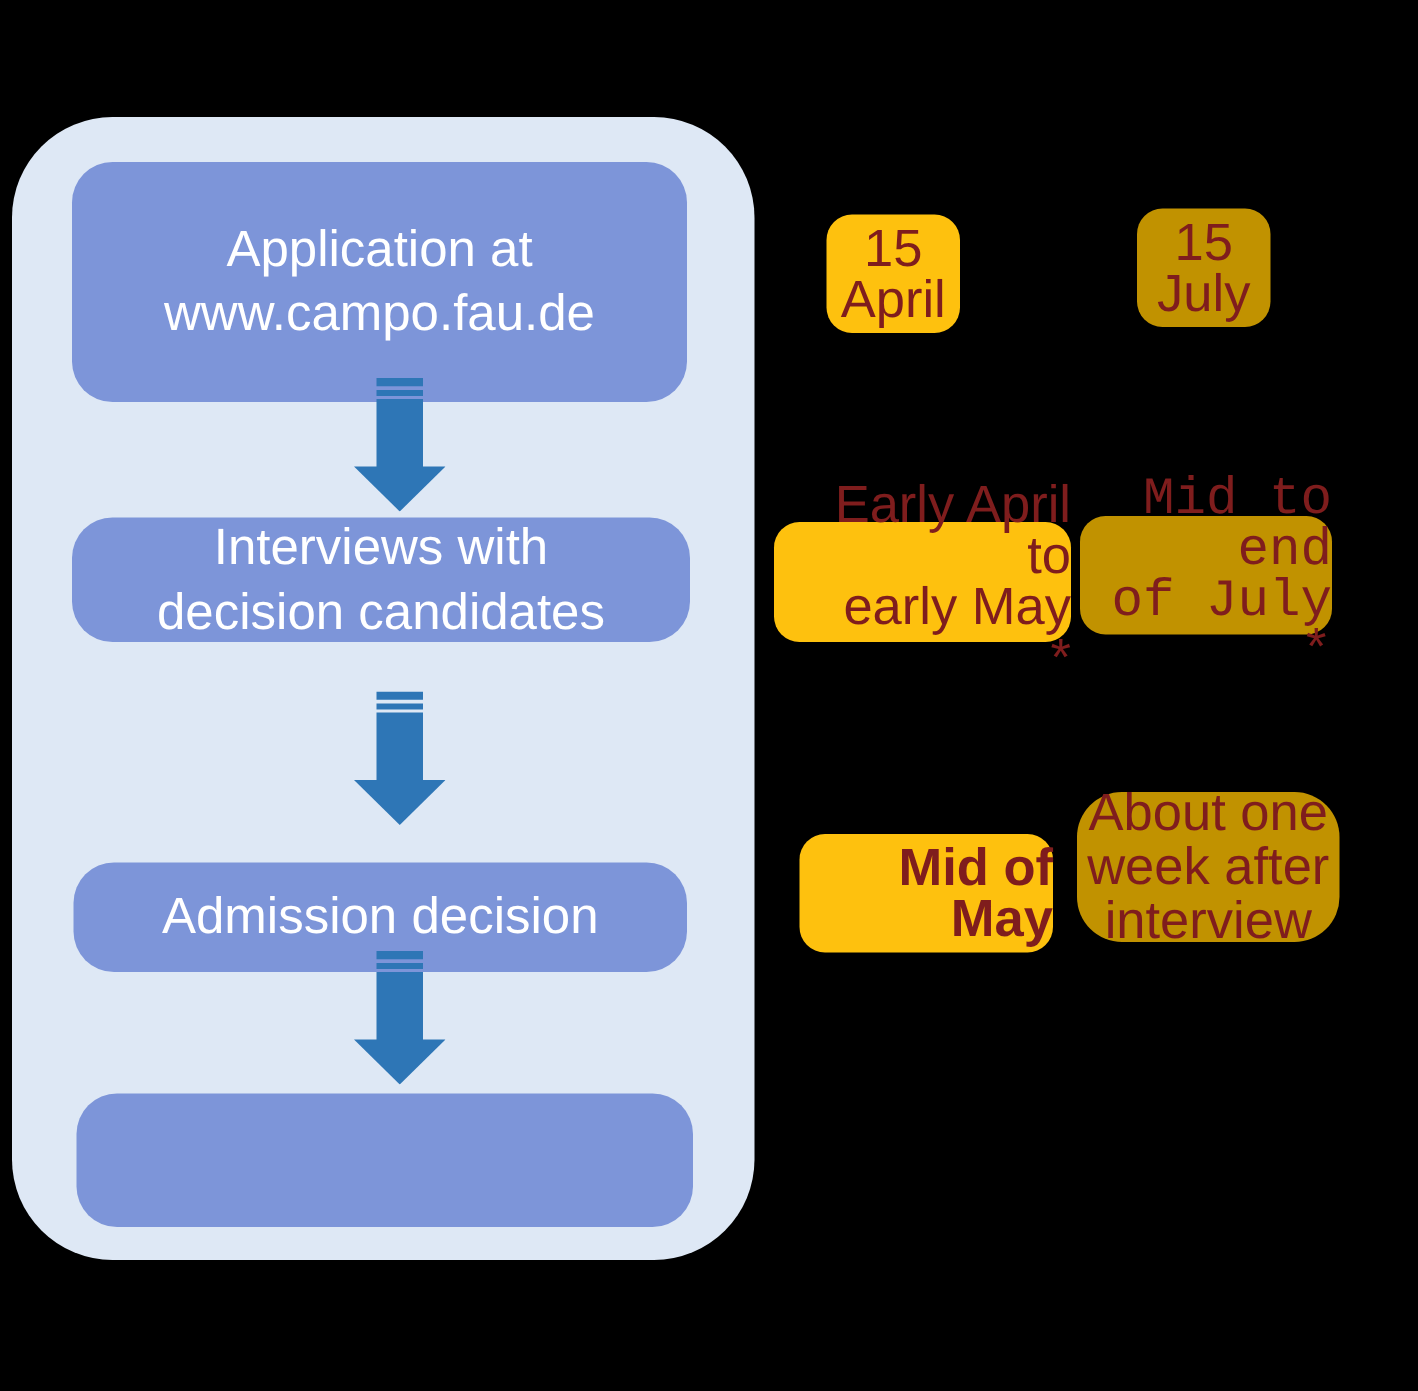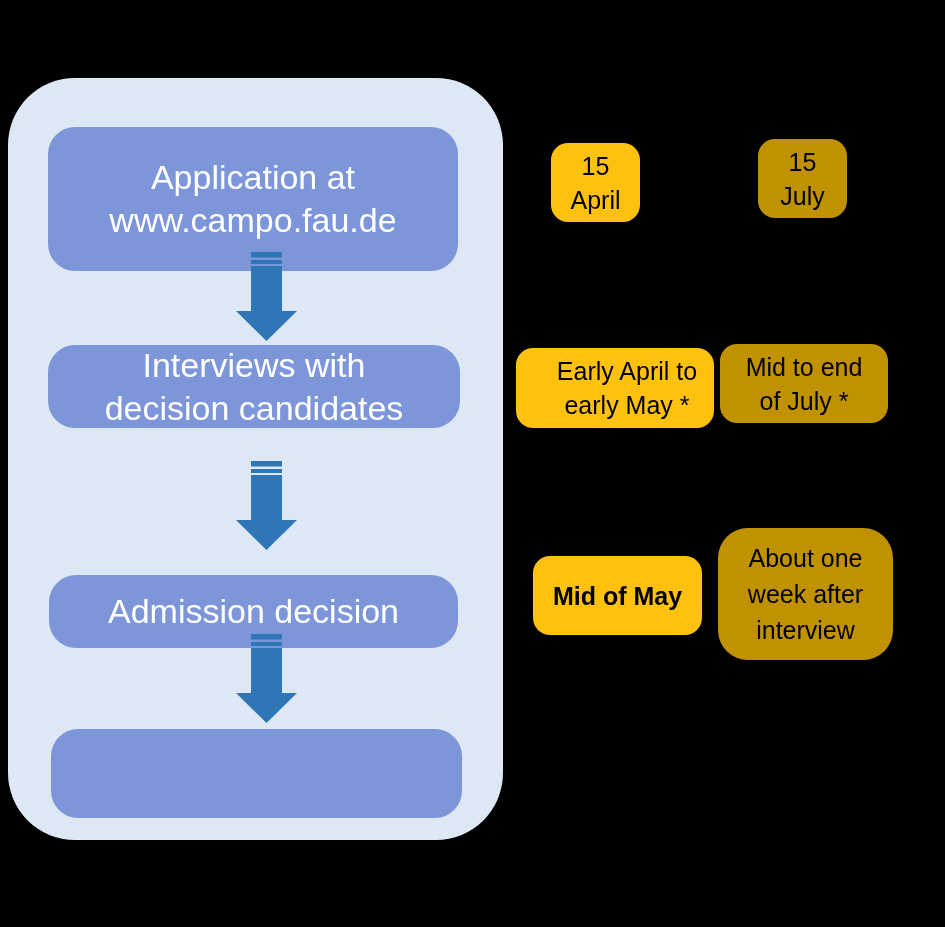--- a/index.html
+++ b/index.html
@@ -28,53 +28,53 @@
     border-radius: 27px;
     color: #FFFFFF;
     font-size: 34px;
     line-height: 43px;
     display: flex;
     flex-direction: column;
     align-items: center;
     justify-content: center;
     text-align: center;
   }
-  #step1 { left: 48px; top: 108px; width: 410px; height: 144px; margin-top: 19px; }
+  #step1 { left: 48px; top: 108px; width: 410px; height: 160px; }
   #step2 { left: 48px; top: 345px; width: 412px; height: 83px; }
   #step3 { left: 49px; top: 575px; width: 409px; height: 73px; }
   #step4 { left: 51px; top: 729px; width: 411px; height: 89px; }
 
   
   .arrow { position: absolute; left: 236px; width: 61px; height: 89px; }
   .arrow .shape { fill: #2E76B6; }
   #arrow1 { top: 252px; }
   #arrow2 { top: 461px; }
   #arrow3 { top: 634px; }
 
   
   .badge {
     position: absolute;
     border-radius: 17px;
-    color: #000000;
-    font-size: 25px;
+    color: #7f1d1d;
+    font-size: 35px;
     line-height: 34px;
     display: flex;
     flex-direction: column;
     align-items: center;
     justify-content: center;
-    text-align: left;
+    text-align: right;
   }
   .badge.yellow { background: #FEC10E; }
   .badge.gold   { background: #C19200; }
   #badge-y1 { left: 551px; top: 143px; width: 89px;  height: 79px; }
   #badge-g1 { left: 758px; top: 139px; width: 89px;  height: 79px; }
   #badge-y2 { left: 516px; top: 348px; width: 174px; height: 80px; padding-left: 24px; }
-  #badge-g2 { left: 720px; top: 344px; width: 168px; height: 79px; }
+  #badge-g2 { left: 720px; top: 344px; width: 168px; height: 79px; font-family: Liberation Mono, monospace; }
   #badge-y3 { left: 533px; top: 556px; width: 169px; height: 79px; font-weight: bold; }
-  #badge-g3 { left: 718px; top: 528px; width: 175px; height: 132px; border-radius: 30px; line-height: 36px; }
+  #badge-g3 { left: 718px; top: 528px; width: 175px; height: 100px; border-radius: 30px; line-height: 36px; }
 </style>
 </head>
 <body>
 
 <div class="canvas">
 
   <div class="panel"></div>
 
   <div class="step" id="step1">
     <div>Application at</div>

